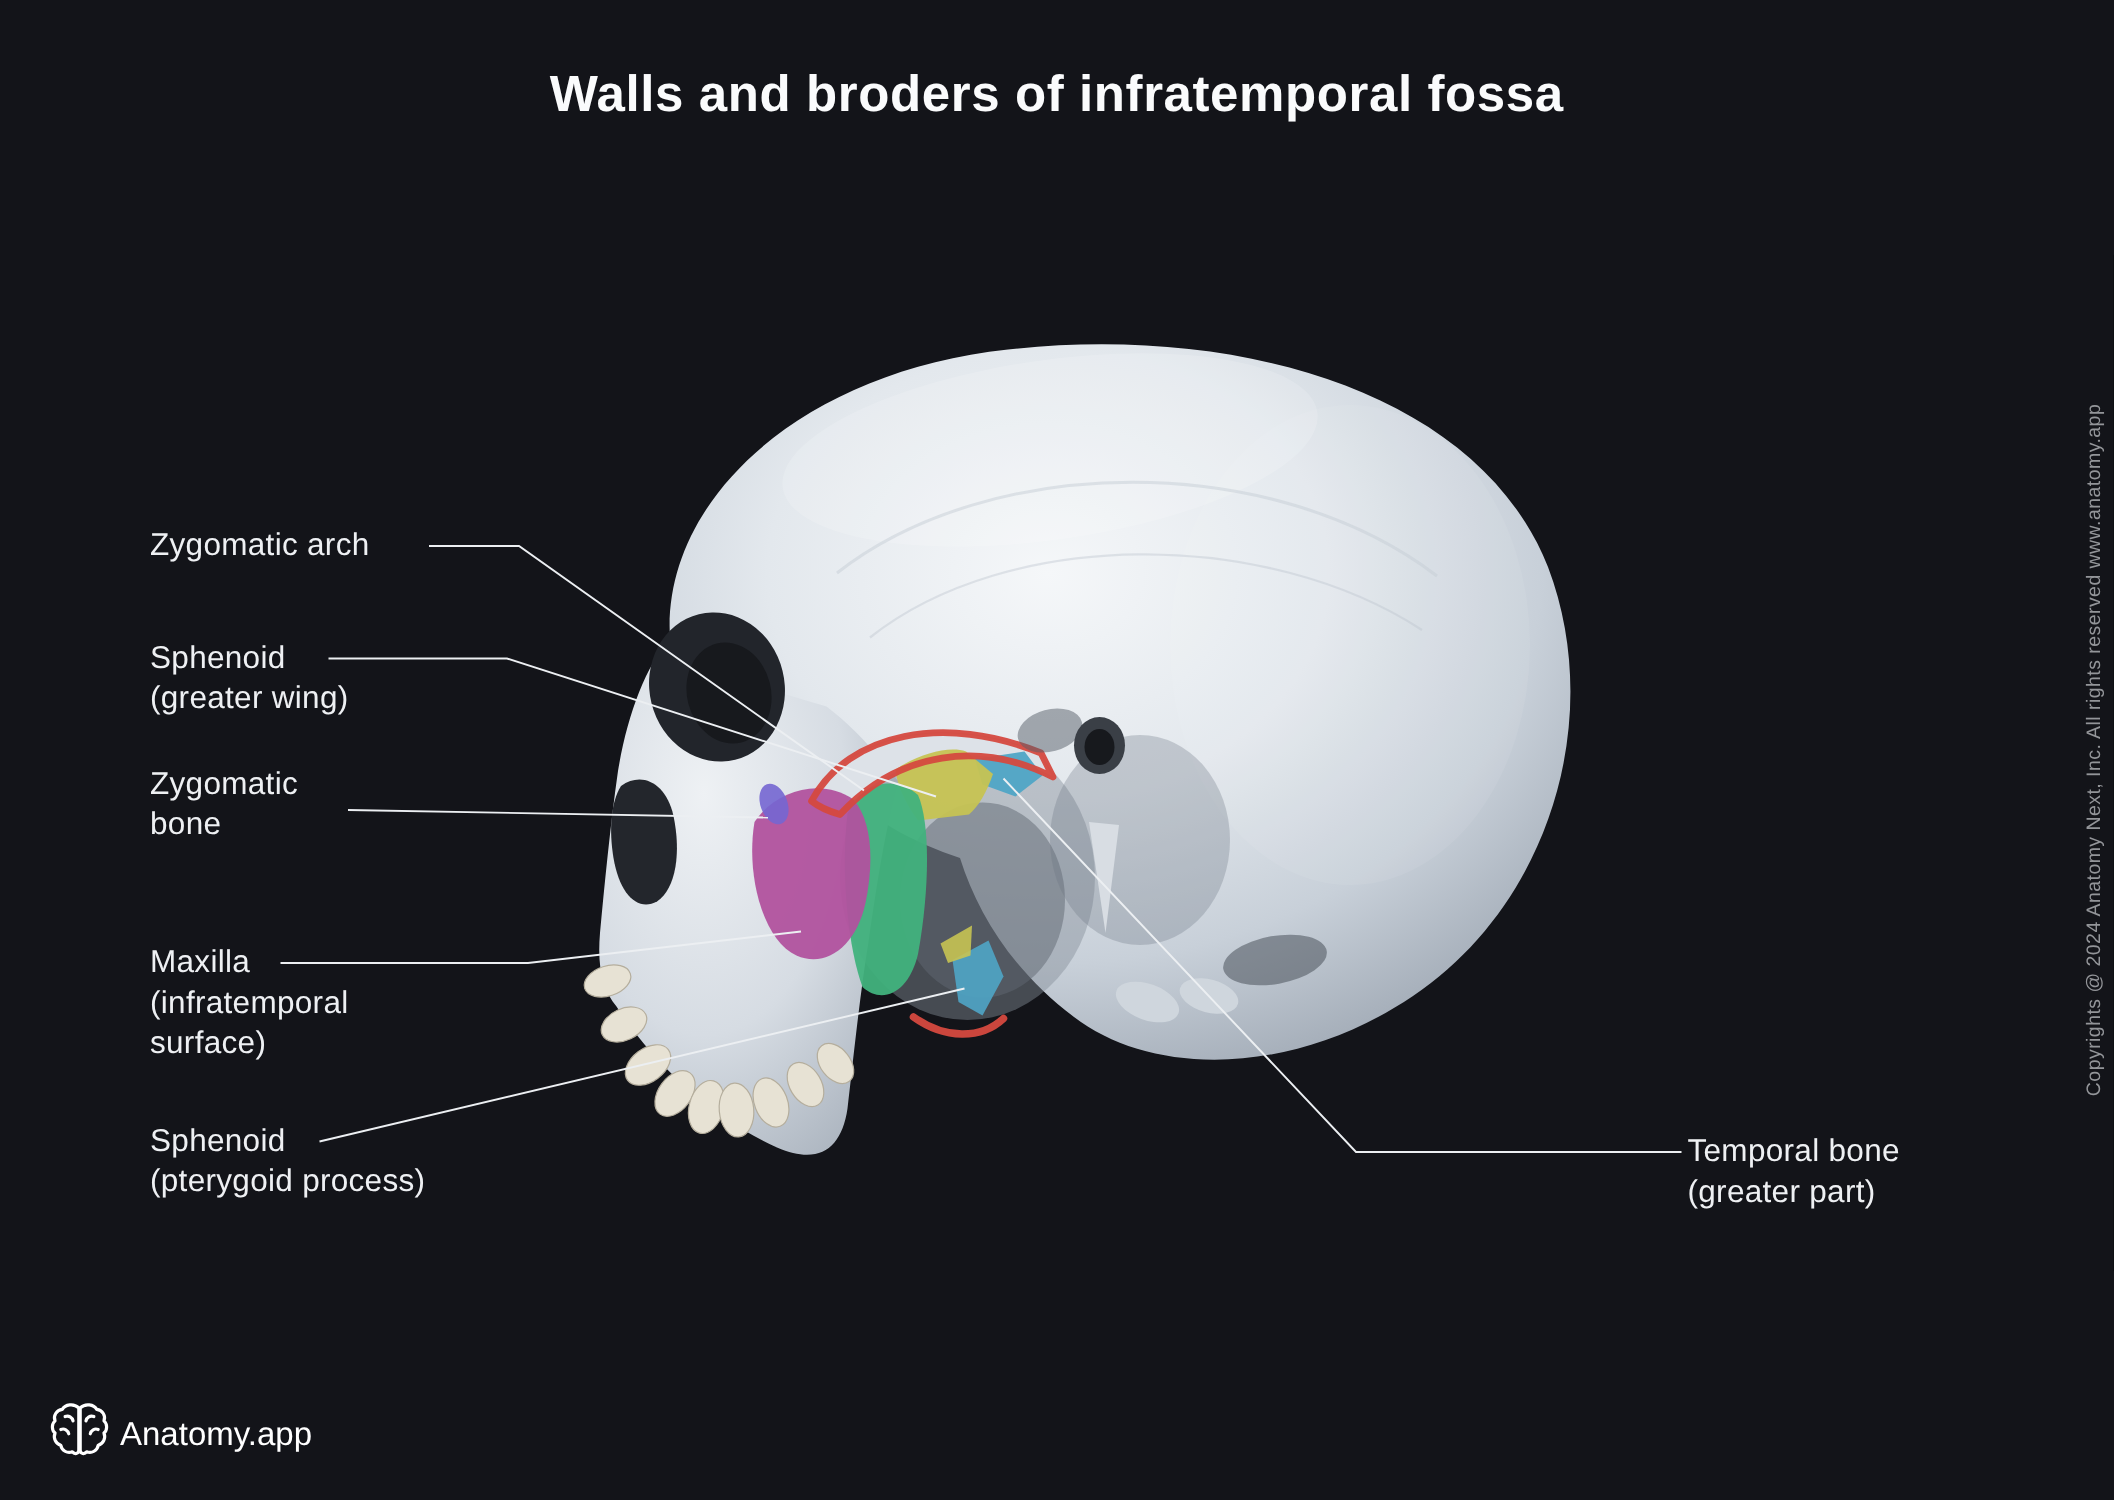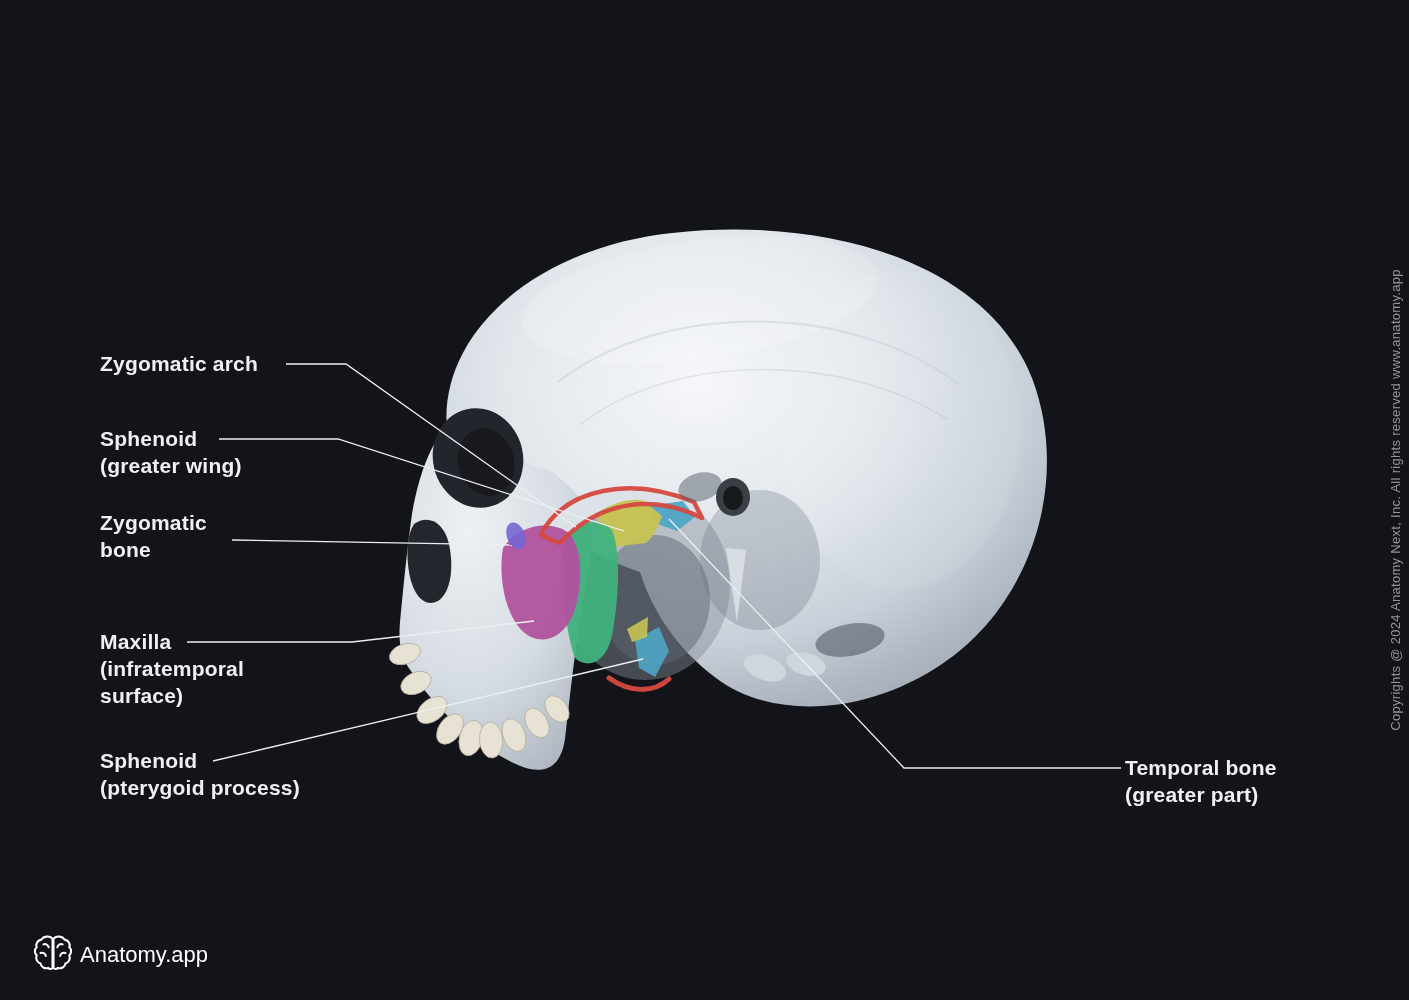--- a/index.html
+++ b/index.html
@@ -9,21 +9,21 @@
     background: #131419; overflow: hidden;
     font-family: "Liberation Sans", "DejaVu Sans", sans-serif; color: #f2f3f5;
   }
   .scene { position: absolute; inset: 0; width: 100%; height: 100%; display: block; }
   .title {
     position: absolute; top: 44px; left: 0; width: 100%; text-align: center;
     font-size: 34px; font-weight: 700; letter-spacing: .4px; margin: 0; color: #fafbfc;
   }
   .label {
     position: absolute; font-size: 21px; line-height: 1.28; white-space: pre-line;
-    color: #eef0f3; font-weight: 700; letter-spacing: .2px;
+    color: #eef0f3; font-weight: 400; letter-spacing: .2px;
   }
   #label-zyg-arch  { left: 100px; top: 351px; }
   #label-sph-gw    { left: 100px; top: 426px; }
   #label-zyg-bone  { left: 100px; top: 510px; }
   #label-maxilla   { left: 100px; top: 629px; }
   #label-sph-pp    { left: 100px; top: 748px; }
   #label-temporal  { left: 1125px; top: 755px; }
   .caption {
     position: absolute; top: 903px; left: 0; width: 100%; text-align: center;
     font-size: 21px; font-weight: 500; color: #eef0f3;
@@ -35,20 +35,21 @@
   }
   .footer { position: absolute; left: 30px; top: 930px; display: flex; align-items: center; gap: 4px; }
   .brand { font-size: 22px; font-weight: 500; color: #ffffff; }
   .leader { fill: none; stroke: #eceff2; stroke-width: 1.3px; }
 </style>
 </head>
 <body>
 
 <div class="page">
 
+  <h1 class="title">Walls and broders of infratemporal fossa</h1>
 
   <svg class="scene" viewBox="0 0 1409 1000" aria-hidden="true">
     <defs>
       <radialGradient id="gSkull" cx="42%" cy="32%" r="78%">
         <stop offset="0%" stop-color="#f5f7f9"></stop>
         <stop offset="40%" stop-color="#e3e8ed"></stop>
         <stop offset="70%" stop-color="#c8d0d9"></stop>
         <stop offset="92%" stop-color="#a7b0bb"></stop>
         <stop offset="100%" stop-color="#929ba7"></stop>
       </radialGradient>

